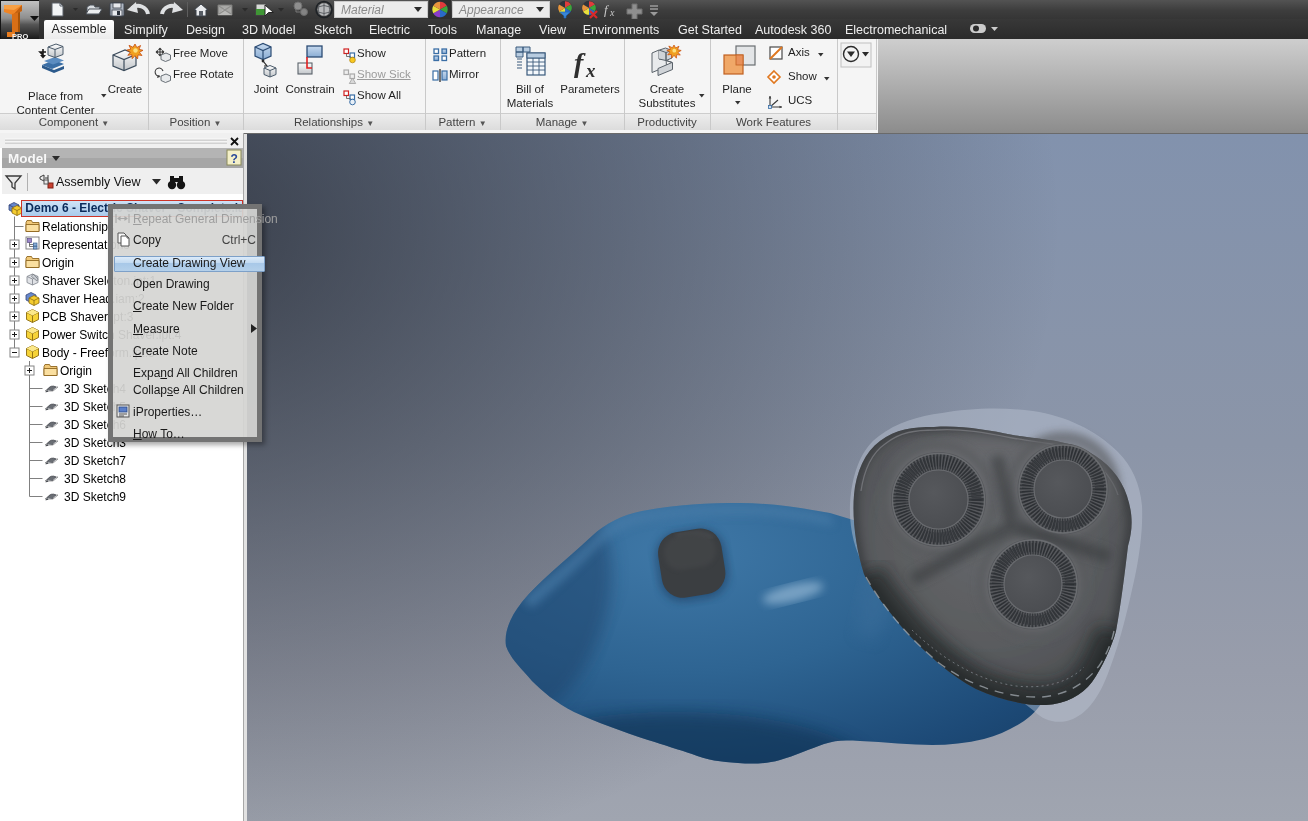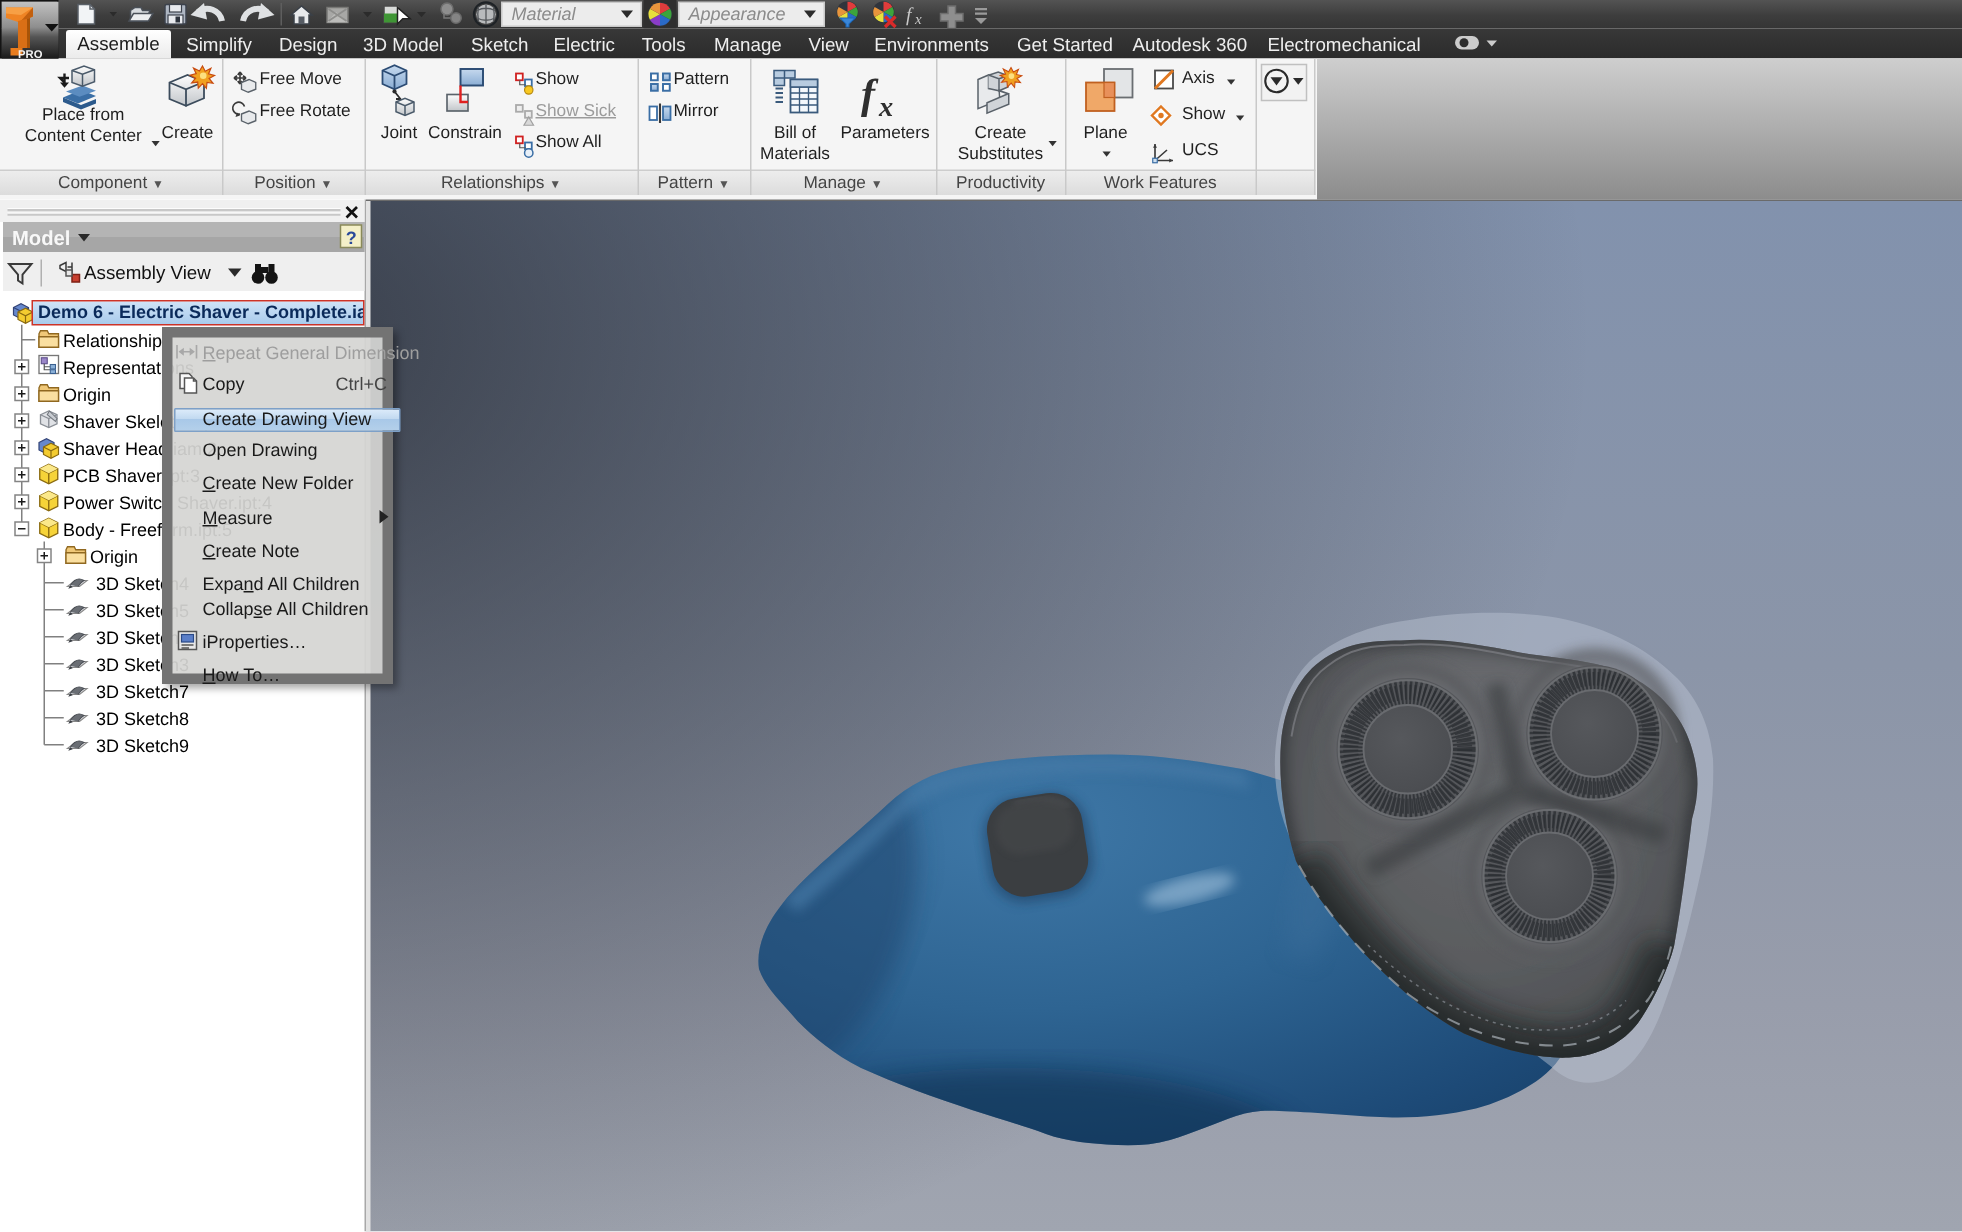--- a/index.html
+++ b/index.html
@@ -29,22 +29,22 @@
 .small-label { position:absolute; font-size:11.5px; color:#1f1f1f; white-space:nowrap;text-align:right; }
 .small-label.dis { color:#9b9b9b;text-decoration:underline; }
 #viewport { position:absolute; left:244px; top:133px; width:1064px; height:688px;
   background:
    radial-gradient(ellipse 1150px 850px at -80px 90px, rgba(30,33,40,0.75), rgba(30,33,40,0) 78%),
    linear-gradient(to bottom, #8292ad 0%, #8b95a8 45%, #989dab 78%, #a0a5b0 100%);
   border-top:1px solid #6a6a6a; }
 #browser { position:absolute; left:0; top:133px; width:244px; height:688px; background:#ffffff;
   border-right:1px solid #a8a8a8; }
 .trow { position:absolute; height:16px; line-height:16px; font-size:12px; color:#000; white-space:nowrap; }
-#ctxmenu { position:absolute; left:108px; top:218px; width:154px; height:238px;
-  background:rgba(213,213,211,0.93); border:7px solid #737373;
+#ctxmenu { position:absolute; left:108px; top:204px; width:154px; height:238px;
+  background:rgba(213,213,211,0.93); border:5px solid #737373;
   box-shadow:3px 3px 5px rgba(0,0,0,0.35); z-index:30; }
 .mi { position:absolute; left:1px; width:150px; height:20px; font-size:12px; color:#1a1a1a;
   line-height:20px; white-space:nowrap; }
 .mi .txt { position:absolute; left:19px; }
 .mi.dis { color:#9e9e9e; }
 u.mn { text-decoration:underline; }
 </style>
 </head>
 <body>
 <div id="titlebar">
@@ -268,21 +268,21 @@
 
  <path d="M770 57 v11 h12 M770 68 l8 -7" stroke="#3a3a3a" stroke-width="1.1" fill="none"></path>
  <path d="M770 57 l-1.3 2.5 h2.6 z M782 68 l-2.5 -1.3 v2.6 z" fill="#3a3a3a"></path>
  <rect x="768.5" y="66.5" width="3" height="3" fill="#cfe0f0" stroke="#3a6ea5" stroke-width="0.8"></rect>
 
  <rect x="841" y="4" width="30" height="24" fill="#f2f2f2" stroke="#c0c0c0"></rect>
  <circle cx="851" cy="15" r="7.5" fill="none" stroke="#2a2a2a" stroke-width="1.4"></circle>
  <path d="M847 12.5 l8 0 l-4 5.5 z" fill="#2a2a2a"></path>
  <path d="M862 13 l7 0 l-3.5 4.5 z" fill="#2a2a2a"></path>
 </svg>
-<div class="rbtn-label" style="left:8px;top:32px;width:95px">Place from<br>Content Center</div>
+<div class="rbtn-label" style="left:8px;top:51px;width:95px">Place from<br>Content Center</div>
 <svg width="8" height="8" style="position:absolute;left:100px;top:53px">
       <path d="M1 2 l5.5 0 l-2.75 3.5 z" fill="#333"></path>
     </svg>
 <div class="rbtn-label" style="left:100px;top:44px;width:50px">Create</div>
 <div class="small-label" style="left:173px;top:8px">Free Move</div>
 <div class="small-label" style="left:173px;top:29px">Free Rotate</div>
 <div class="rbtn-label" style="left:246px;top:44px;width:40px">Joint</div>
 <div class="rbtn-label" style="left:283px;top:44px;width:54px">Constrain</div>
 <div class="small-label" style="left:357px;top:8px">Show</div>
 <div class="small-label dis" style="left:357px;top:29px">Show Sick</div>

